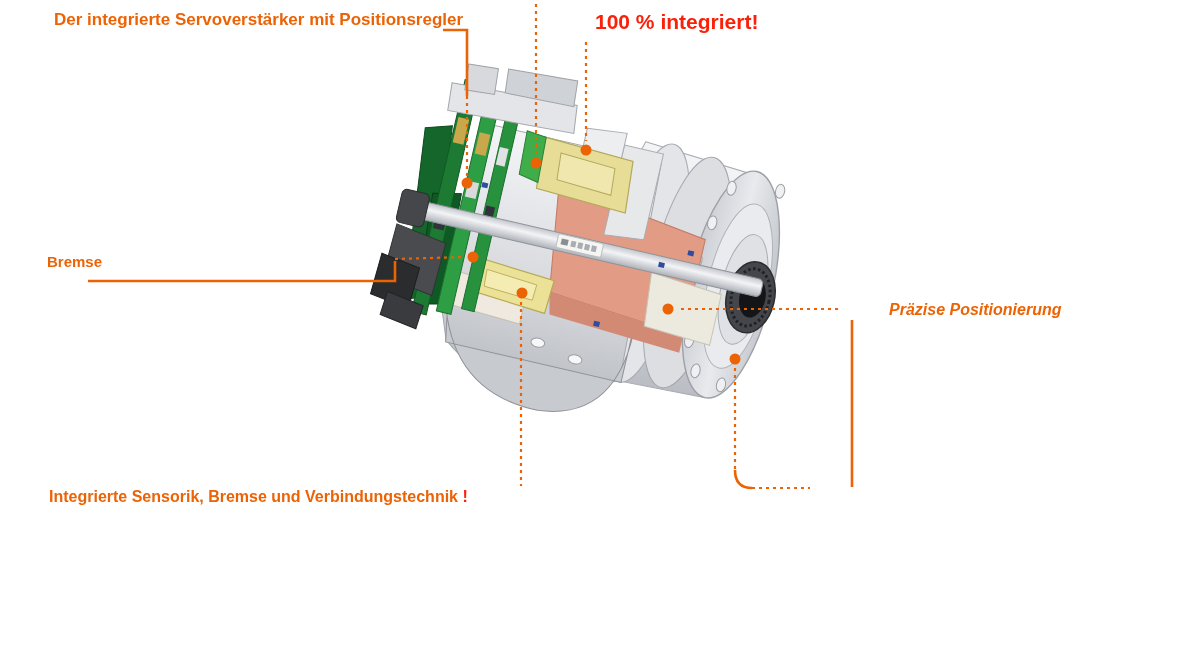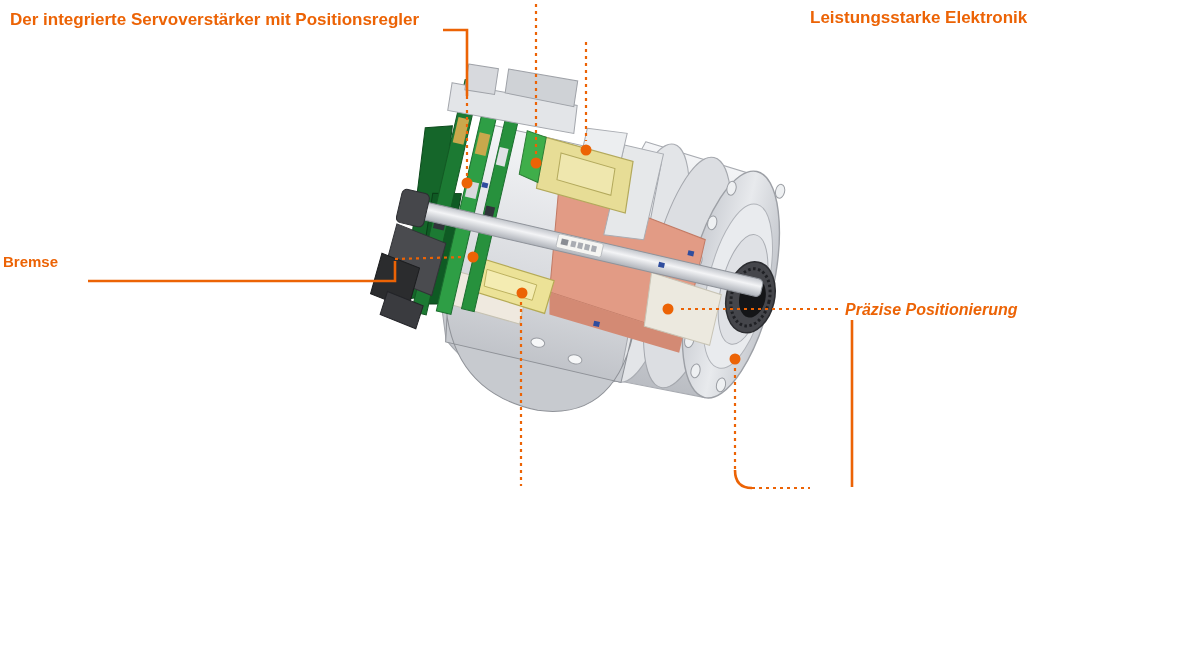--- a/index.html
+++ b/index.html
@@ -1,19 +1,19 @@
 <!DOCTYPE html>
 <html><head>
 <meta charset="utf-8">
 <style>
   html,body{margin:0;padding:0;background:#ffffff;}
   #canvas{position:relative;width:1199px;height:650px;background:#ffffff;overflow:hidden;
           font-family:"Liberation Sans","DejaVu Sans",sans-serif;}
   .abs{position:absolute;white-space:nowrap;}
-  .h-orange{color:#EC6305;font-weight:bold;}
+  .h-orange{color:#EC6305;font-weight:bold;margin-left:44px;}
   .h-red{color:#FA2009;font-weight:bold;}
   .wline{position:absolute;color:#FFFFFF;white-space:nowrap;line-height:1;}
   .fs17{font-size:17px;} .fs21{font-size:21px;} .fs16{font-size:16px;} .fs15{font-size:15px;}
   .b12{font-size:12px;} .b13{font-size:13px;} .b11{font-size:11px;}
   svg{position:absolute;left:0;top:0;}
   .lead{stroke:#EC6305;fill:none;}
   .solid{stroke-width:2.6;}
   .dash{stroke-width:2.2;stroke-dasharray:3 4;}
   .dot{fill:#EC6305;stroke:none;}
 </style>
@@ -185,42 +185,46 @@
       <circle class="dot" cx="735" cy="359" r="5.5"></circle>
     </g>
   </svg>
 
   <div class="abs h-orange fs17" style="left:10px;top:10px;">Der integrierte Servoverstärker mit Positionsregler</div>
   <span class="wline b12" style="left:10px;top:43px;">Leistungs- und Steuerelektronik sind platzsparend direkt im</span>
   <span class="wline b12" style="left:10px;top:73px;">Motorgehäuse untergebracht.</span>
   <span class="wline b12" style="left:10px;top:105px;">Externe Schaltschrankkomponenten,</span>
   <span class="wline b12" style="left:10px;top:131px;">lange Motorleitungen und Abschirmungen entfallen.</span>
 
-
-  <div class="abs h-orange fs17" style="left:810px;top:8px;">Leistungsstarke Elektronik</div>
+  <div class="abs h-red fs21" style="left:595px;top:10px;">100 % integriert!</div>
+
   <span class="wline b12" style="left:810px;top:45px;">Die komplette Regelungselektronik mit Feldbus-Schnittstelle ist</span>
   <span class="wline b12" style="left:810px;top:77px;">auf kompakten Leiterplatten direkt im Antrieb integriert.</span>
   <span class="wline b12" style="left:810px;top:109px;">Konfiguration, Diagnose und Parametrierung erfolgen bequem</span>
   <span class="wline b12" style="left:810px;top:139px;">über die Software.</span>
   <span class="wline b12" style="left:810px;top:167px;">Der Antrieb wird einfach über eine einzige Leitung mit</span>
   <span class="wline b12" style="left:810px;top:195px;">Spannung versorgt und kommuniziert über den</span>
   <span class="wline b12" style="left:810px;top:222px;">integrierten Feldbus mit der übergeordneten Steuerung.</span>
 
   <div class="abs h-orange fs15" style="left:3px;top:253px;">Bremse</div>
   <span class="wline b13" style="left:8px;top:287px;">Durch die vollständige Integration</span>
   <span class="wline b13" style="left:8px;top:319px;">aller Komponenten entsteht ein</span>
   <span class="wline b13" style="left:8px;top:351px;">besonders kurzer und leichter</span>
   <span class="wline b13" style="left:8px;top:379px;">Komplettantrieb.</span>
 
   <div class="abs h-orange fs16" style="left:845px;top:301px;font-style:italic;">Präzise Positionierung</div>
   <span class="wline b13" style="left:868px;top:341px;">Der integrierte Drehgeber liefert</span>
   <span class="wline b13" style="left:875px;top:373px;">exakte Lageinformationen für eine</span>
   <span class="wline b13" style="left:872px;top:403px;">hochgenaue Drehzahl- und</span>
   <span class="wline b13" style="left:868px;top:432px;">Positionsregelung.</span>
 
+  <div class="abs fs16" style="left:5px;top:488px;">
+    <span class="h-orange">Integrierte Sensorik, Bremse und Verbindungstechnik</span>
+    <span class="h-red">!</span>
+  </div>
   <span class="wline b13" style="left:8px;top:526px;">Temperatursensoren, Bremse und</span>
   <span class="wline b13" style="left:8px;top:554px;">Steckverbinder sind integriert –</span>
   <span class="wline b13" style="left:8px;top:584px;">für höchste Betriebssicherheit und schnelle Installation.</span>
 
   <span class="wline b13" style="left:812px;top:517px;">Das geschlossene Gehäuse mit hoher Schutzart schützt die</span>
   <span class="wline b13" style="left:812px;top:549px;">Elektronik zuverlässig vor Staub, Feuchtigkeit und Vibration.</span>
   <span class="wline b13" style="left:812px;top:579px;">Große Lager und ein stabiler Flansch nehmen hohe radiale</span>
   <span class="wline b13" style="left:812px;top:606px;">und axiale Kräfte auf.</span>
 
   <span class="wline b11" style="left:363px;top:638px;">Abbildung: Schnittdarstellung des Komplettantriebs</span>

